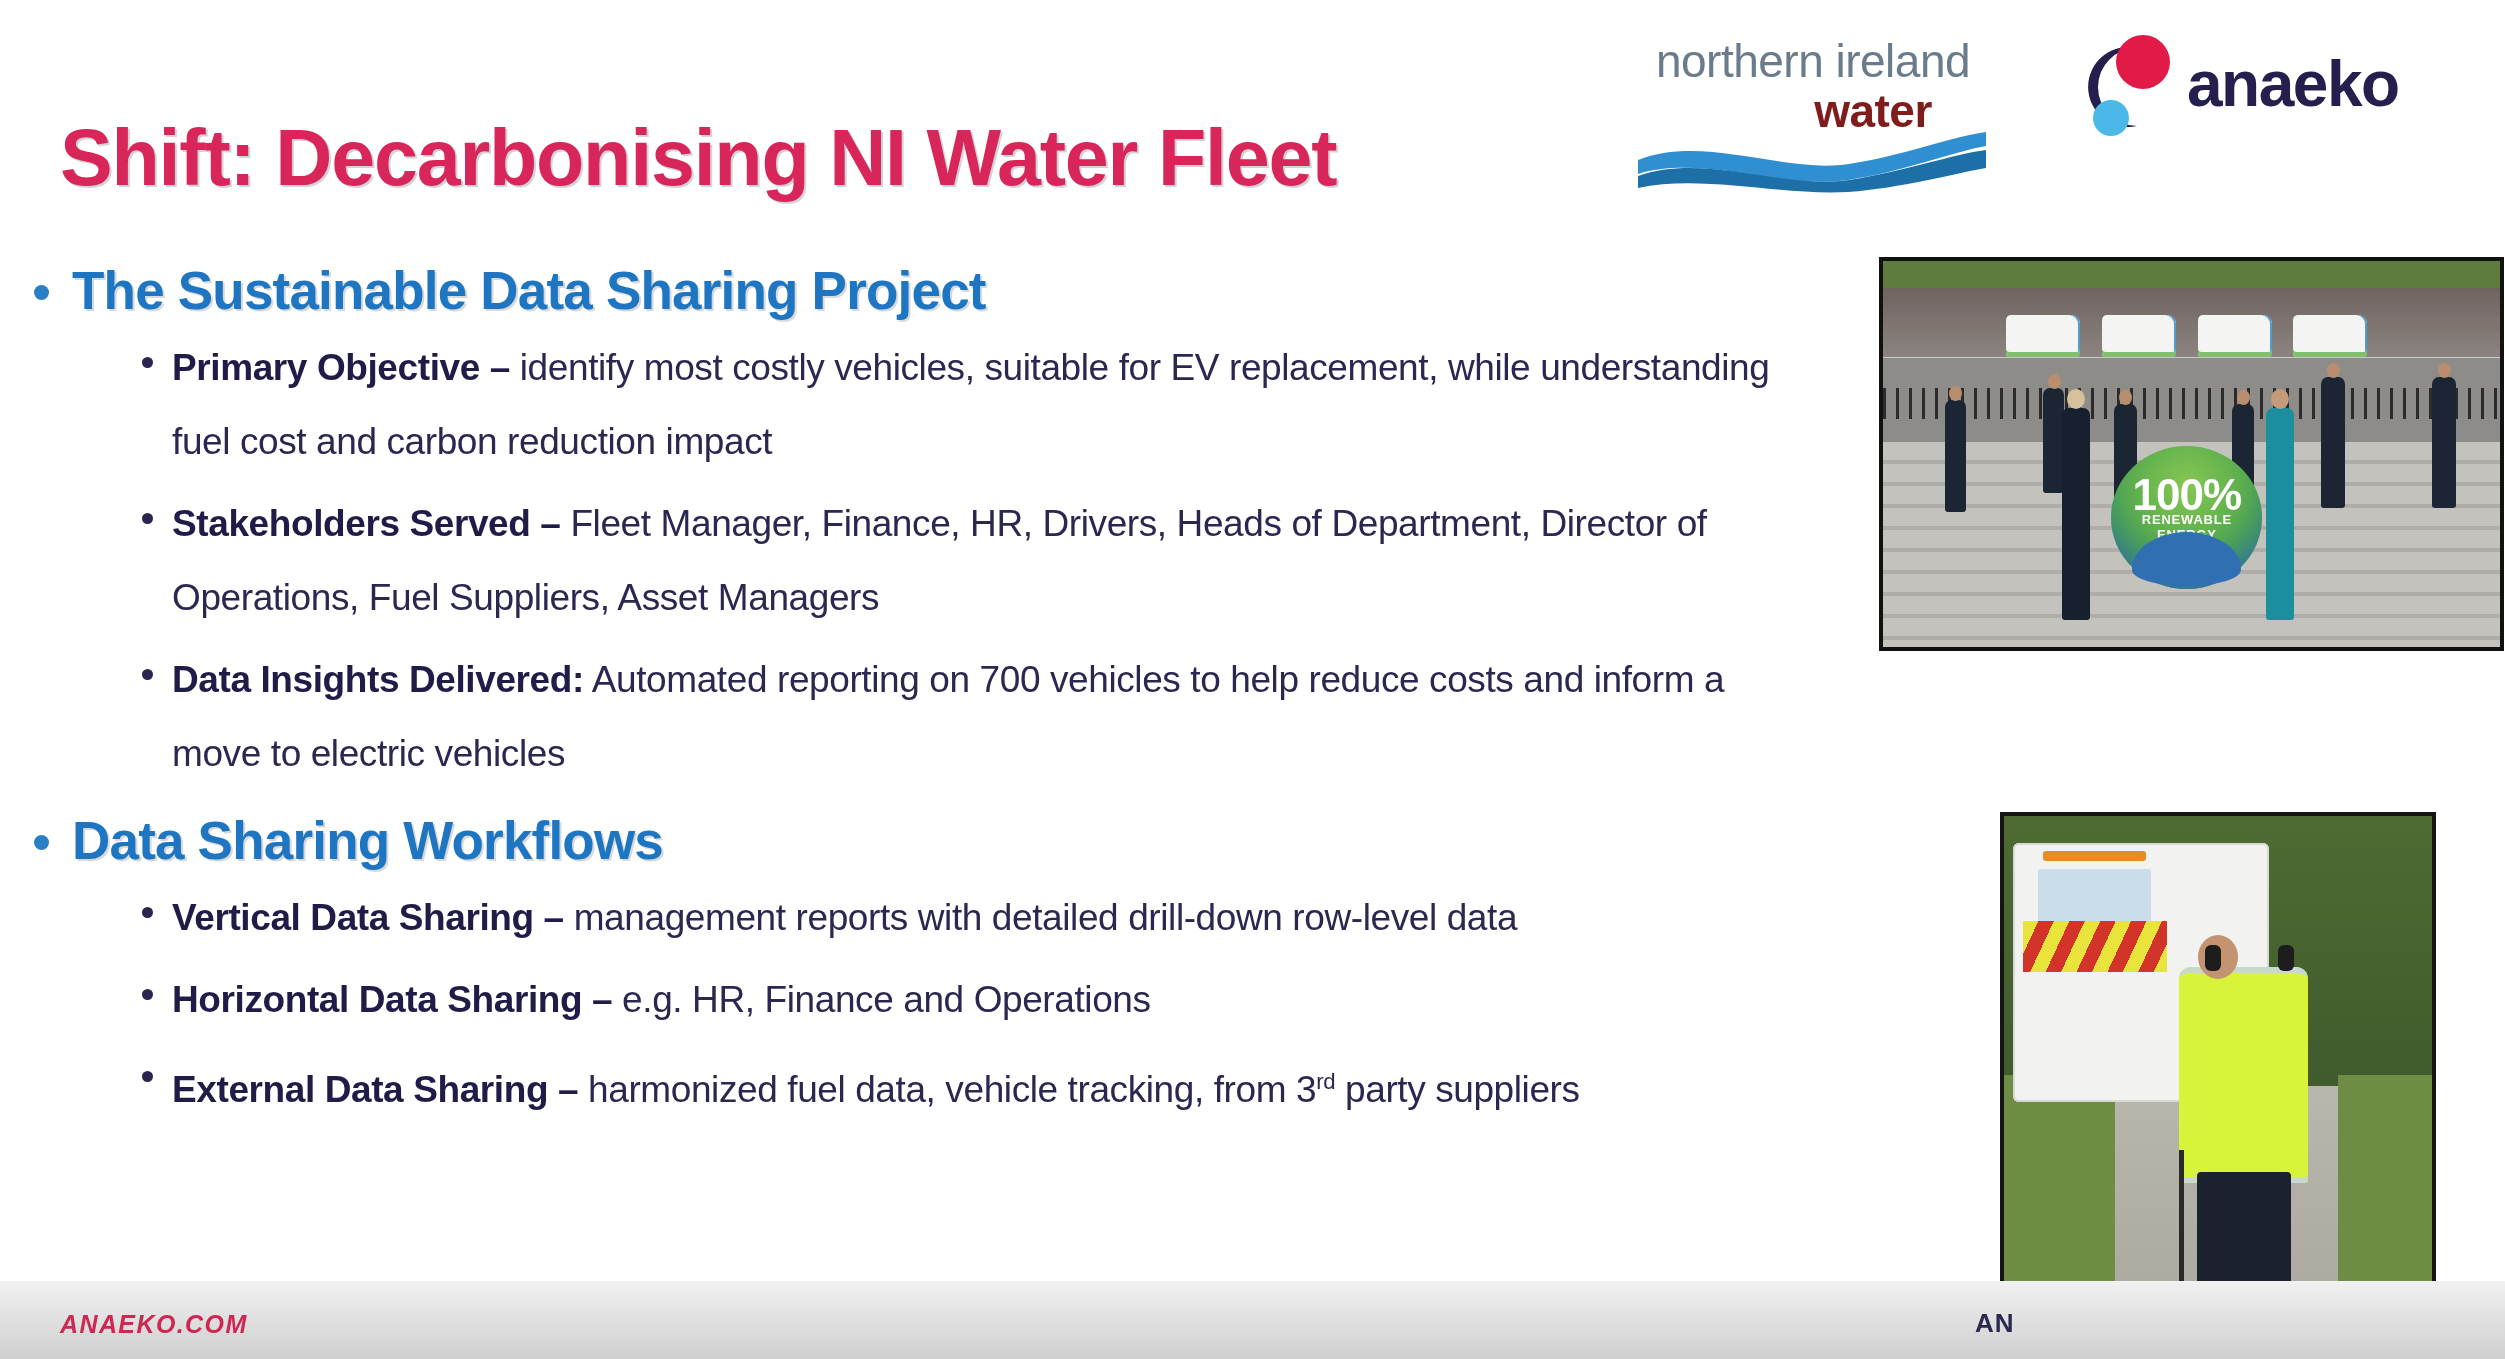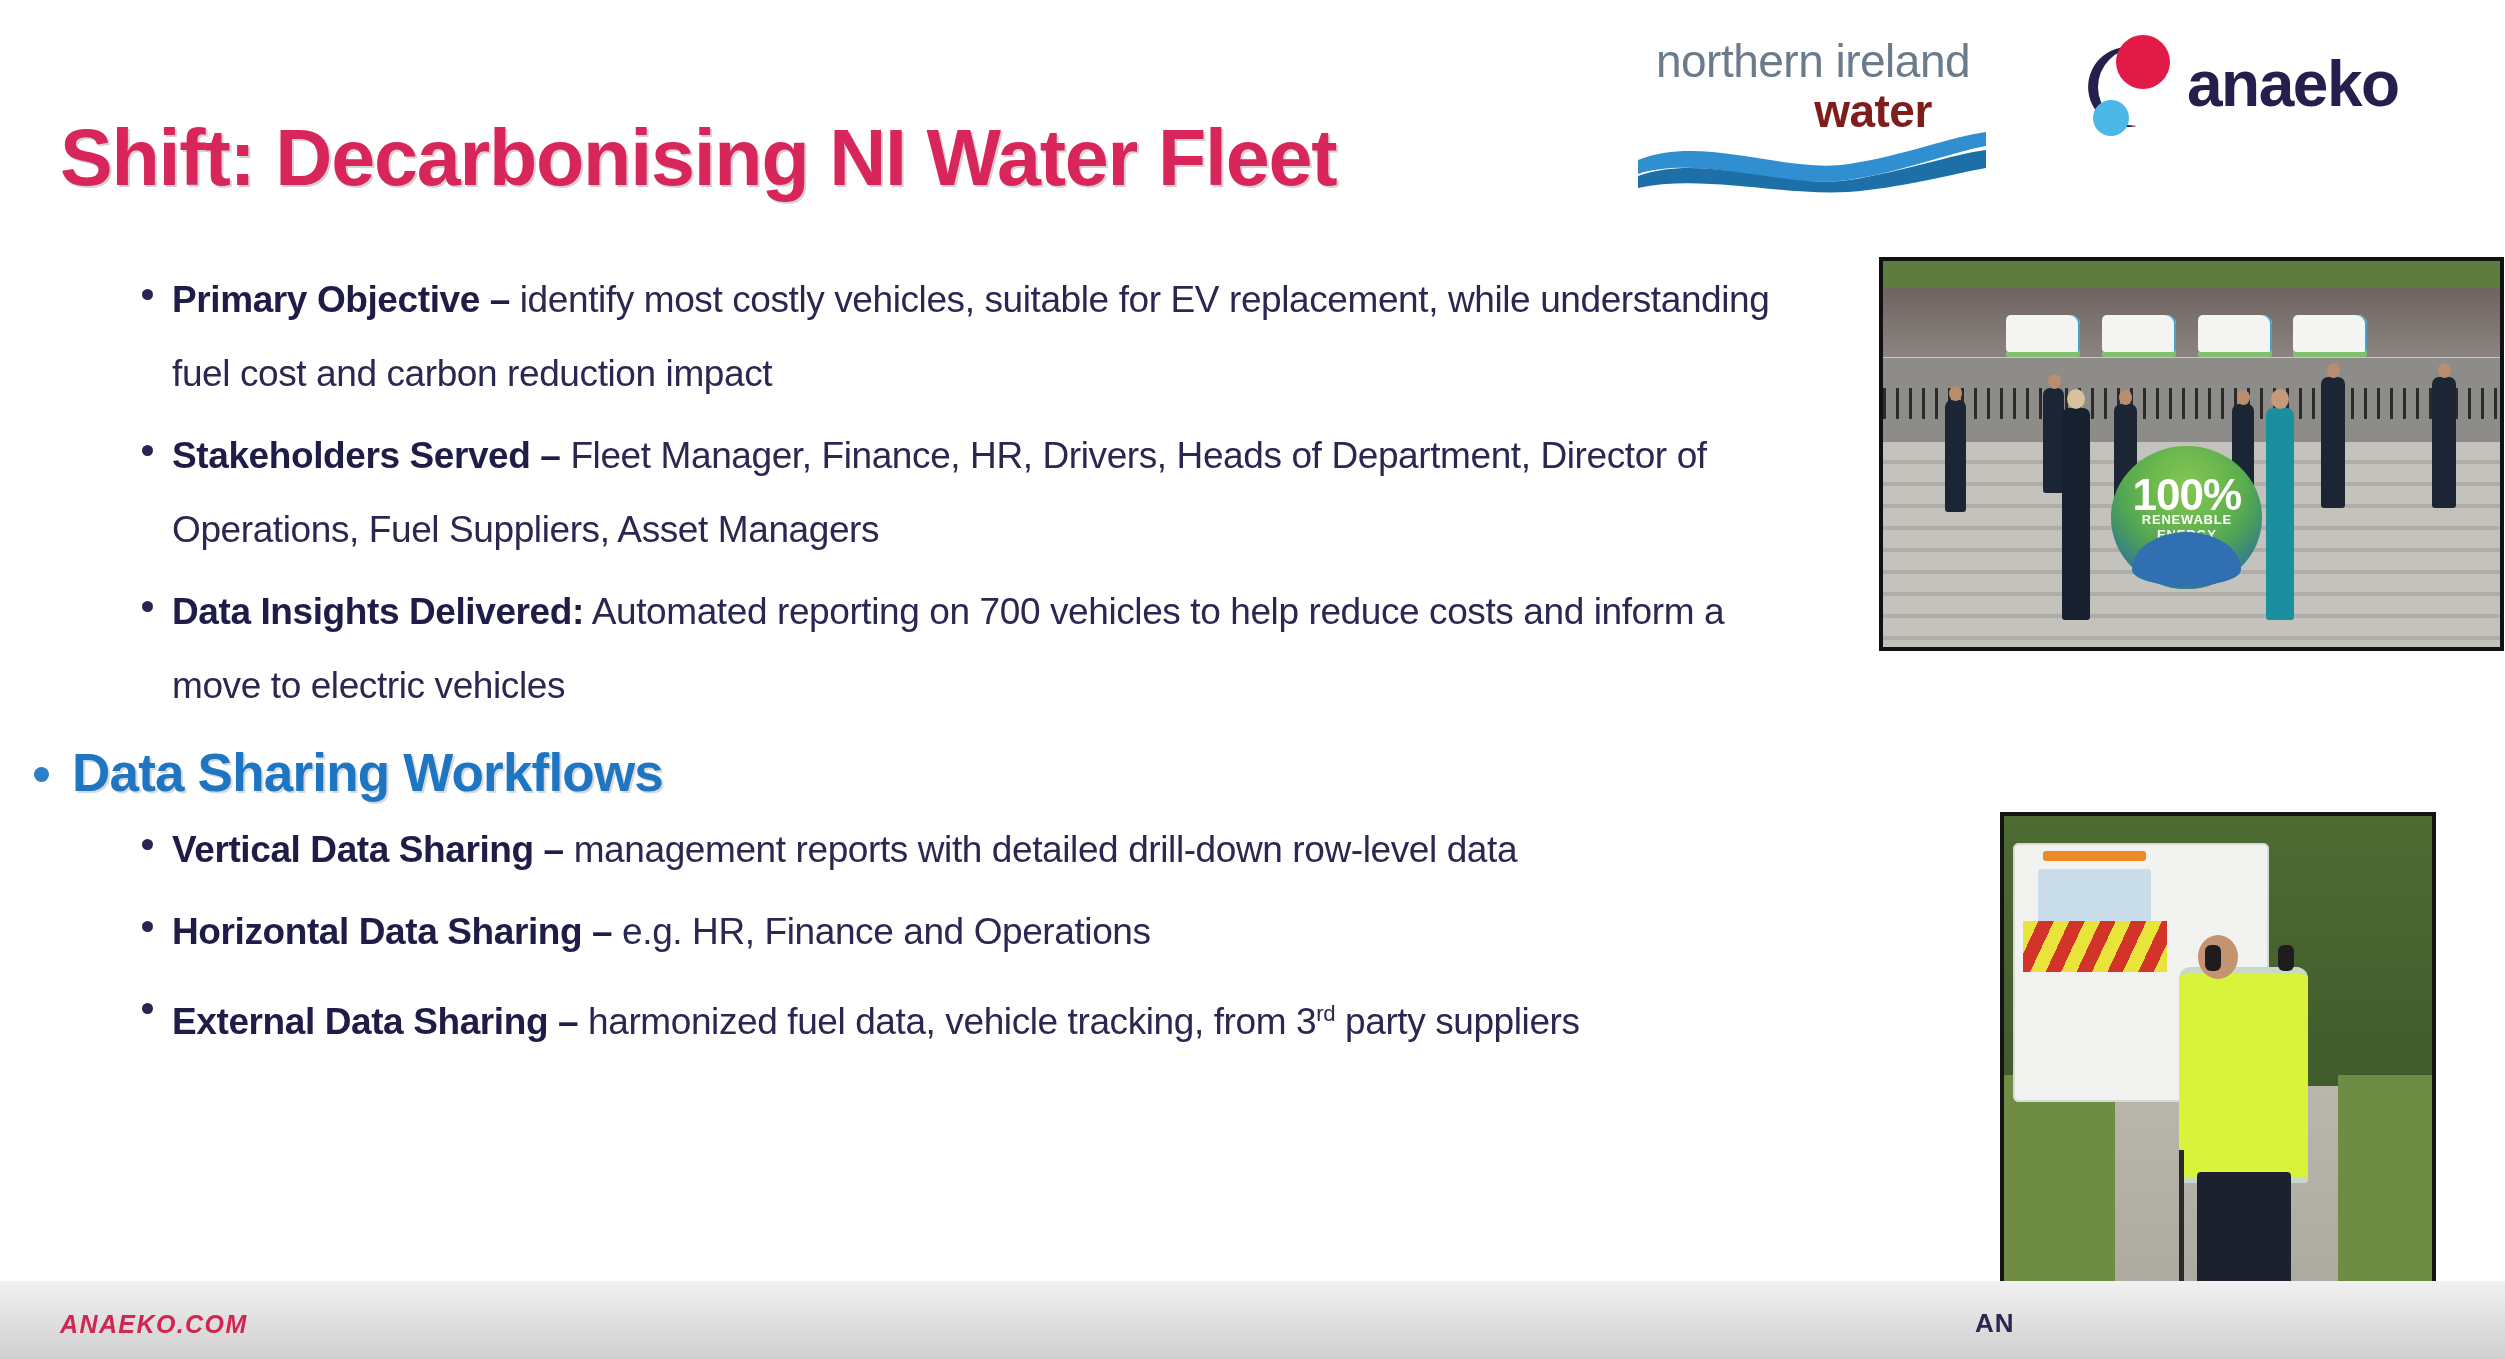--- a/index.html
+++ b/index.html
@@ -144,20 +144,24 @@
       <circle cx="68" cy="30" r="27" fill="#e11a48"></circle>
       <circle cx="36" cy="86" r="18" fill="#4cb8e8"></circle>
     </svg>
     <div class="ana-word">anaeko</div>
   </div>
 
   <div class="title">Shift: Decarbonising NI Water Fleet</div>
 
   <div class="body-area">
 
+    <div class="lvl1 grp1">
+      <span class="dot"></span>
+      <span class="h">The Sustainable Data Sharing Project</span>
+    </div>
 
     <div class="lvl2">
       <span class="dot2"></span>
       <div class="txt">
         <b>Primary Objective –</b><span> identify most costly vehicles, suitable for EV replacement, while understanding fuel cost and carbon reduction impact</span>
       </div>
     </div>
 
     <div class="lvl2">
       <span class="dot2"></span>

